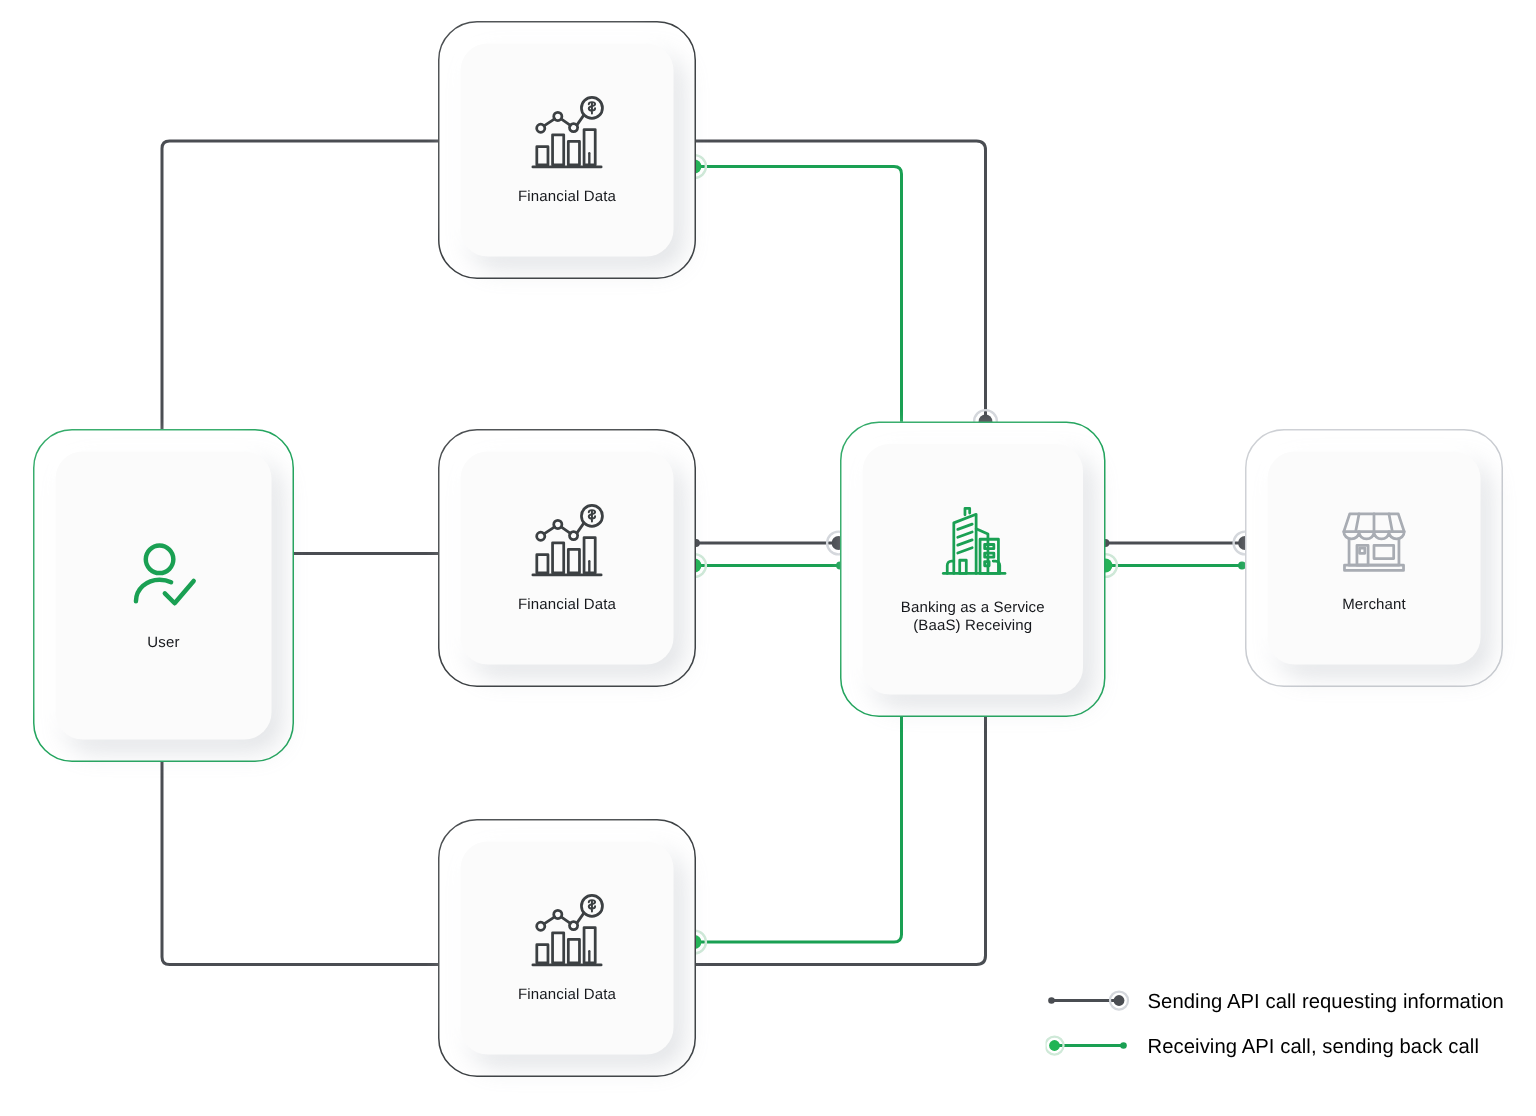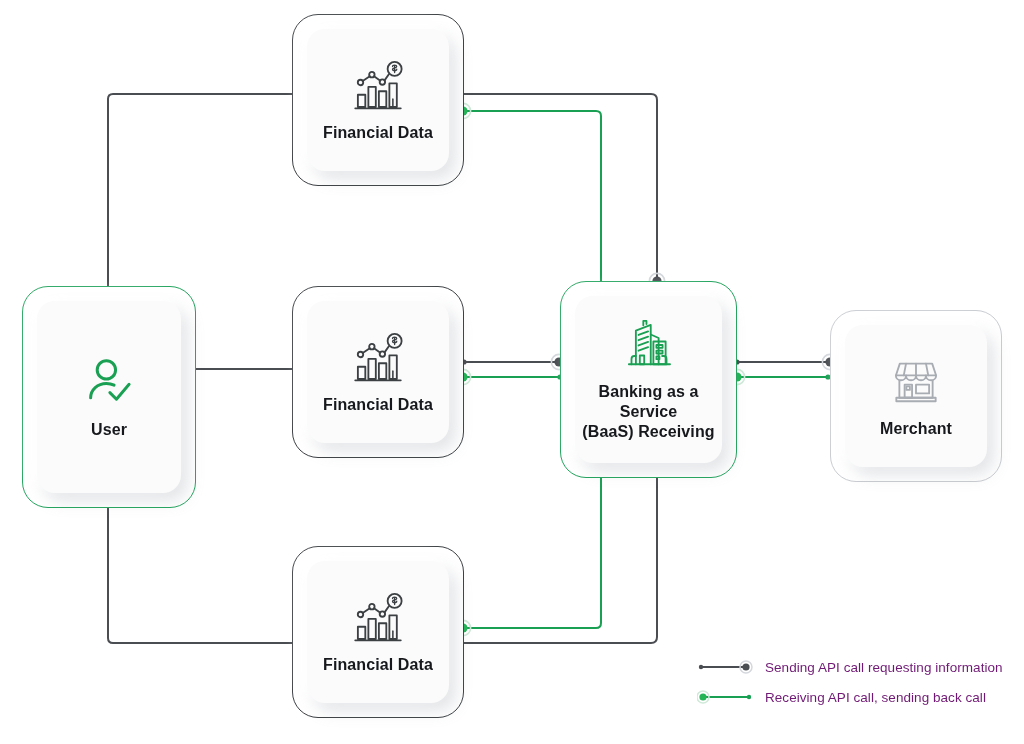--- a/index.html
+++ b/index.html
@@ -14,30 +14,30 @@
   .node{position:absolute;border-radius:26px;background:#ffffff;
         box-sizing:border-box;}
   .node .inner{position:absolute;left:14px;top:14px;right:14px;bottom:14px;
         border-radius:18px;background:#fbfbfb;
         box-shadow: -6px -6px 14px rgba(255,255,255,.95),
                      7px 8px 16px rgba(160,165,175,.30);
         display:flex;flex-direction:column;align-items:center;
         justify-content:center;}
   .node.dark{border:1.4px solid #3c4043;}
   .node.green{border:1.4px solid #22a45d;}
-  .node.gray{border:1.4px solid #c9ccd1;margin-top:24px;}
+  .node.gray{border:1.4px solid #c9ccd1;}
   .node .ico{width:56px;height:56px;display:block;}
-  .node .lbl{margin-top:9px;font-size:16px;font-weight:700;color:#16181c;
+  .node .lbl{margin-top:9px;font-size:10px;font-weight:400;color:#16181c;
         text-align:center;line-height:1.25;letter-spacing:.1px;}
 
   
   #legend{position:absolute;left:697px;top:652px;width:320px;}
   .leg-row{display:flex;align-items:center;height:30px;}
   .leg-swatch{width:60px;height:14px;flex:0 0 60px;}
-  .leg-text{margin-left:8px;font-size:13.5px;color:#701a75;
+  .leg-text{margin-left:8px;font-size:13.5px;color:#000000;
         font-weight:400;white-space:nowrap;letter-spacing:.05px;}
 </style>
 </head>
 <body>
 
 <div id="stage">
 
   <svg id="wires" viewBox="0 0 1024 744" xmlns="http://www.w3.org/2000/svg">
     <g fill="none" stroke-linecap="butt" stroke-linejoin="round" stroke-width="2">
 

